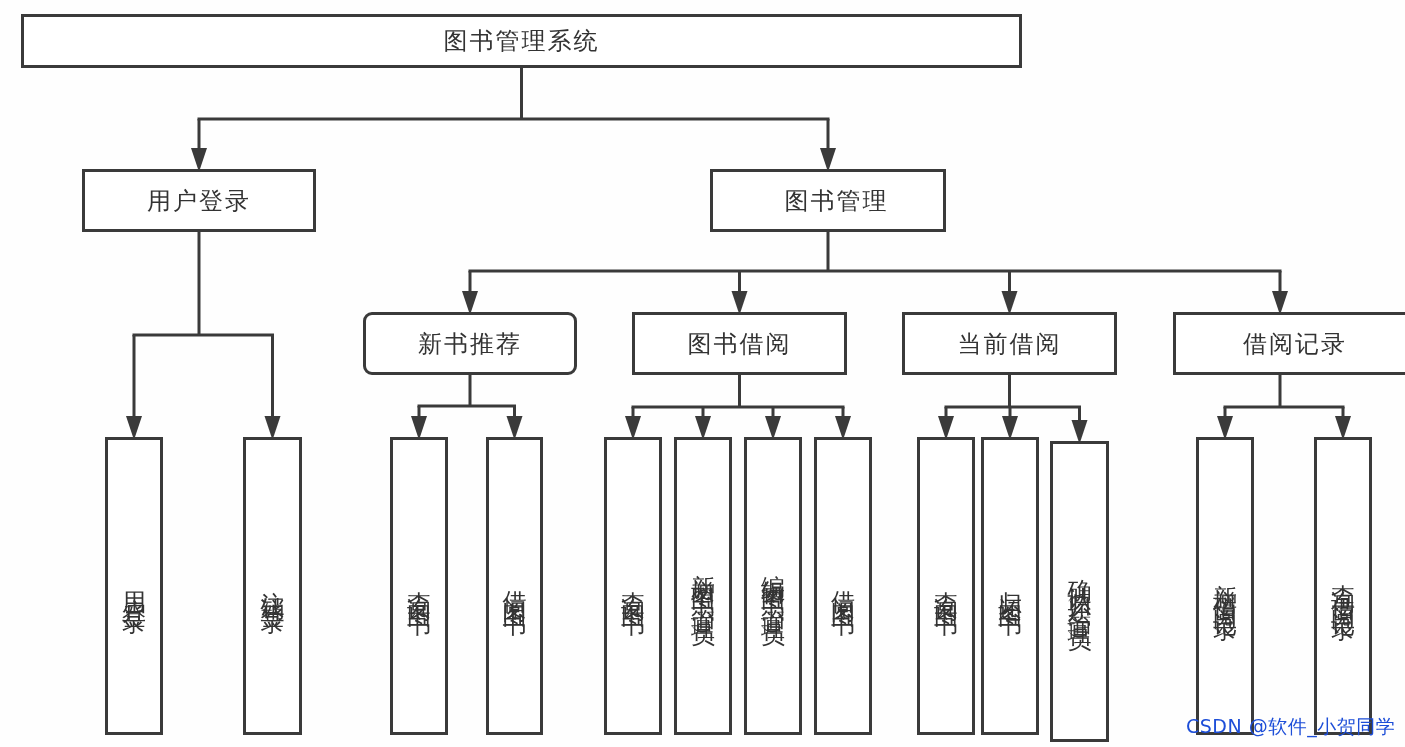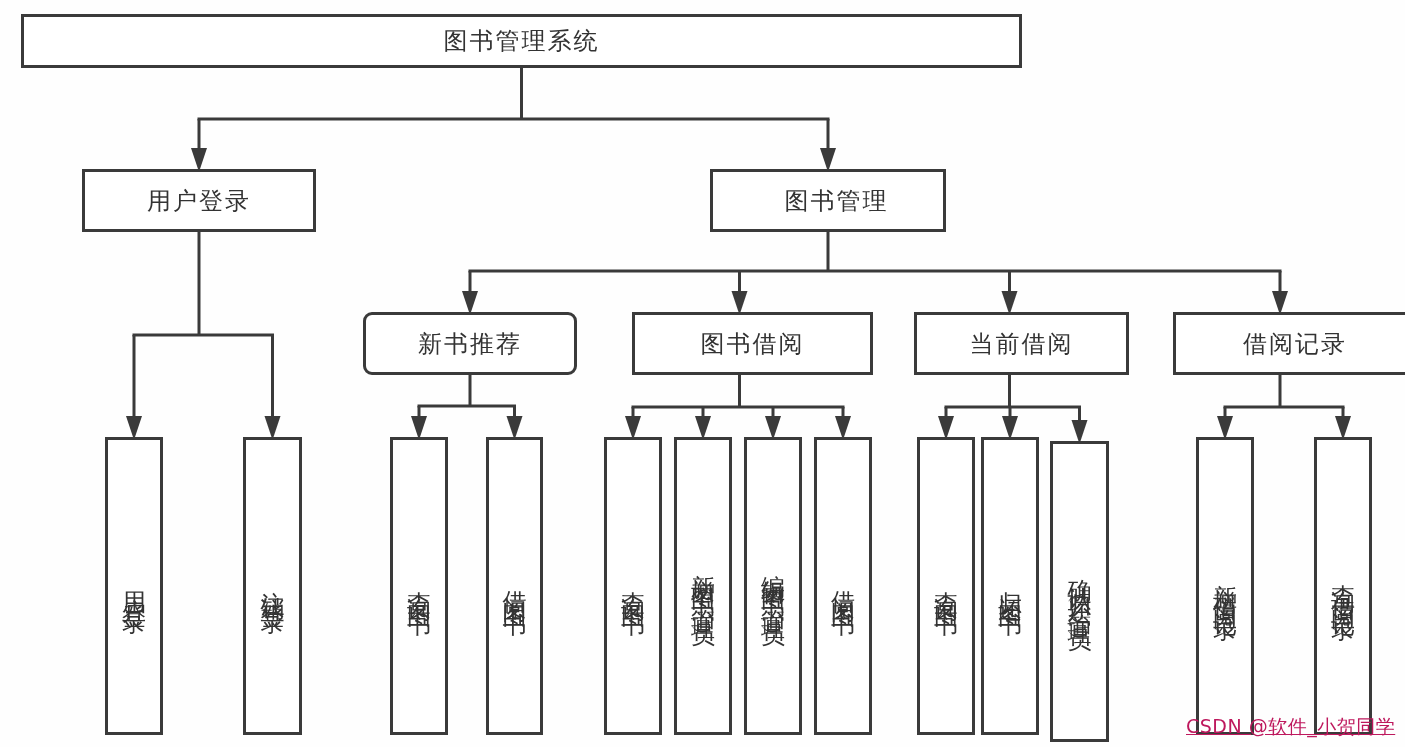--- a/index.html
+++ b/index.html
@@ -29,24 +29,23 @@
     text-orientation:mixed;
     letter-spacing:7px;
     white-space:normal;
     line-height:1;
   }
   .watermark {
     position:absolute;
     left:1186px; top:714px;
     font-size:19px;
     letter-spacing:0.5px;
-    color:#be185d;
+    color:#1d4ed8;
     white-space:nowrap;
     z-index:5;
-    text-decoration:underline;
   }
 </style>
 </head>
 <body>
 
 <div class="canvas">
   <svg class="connector-layer" xmlns="http://www.w3.org/2000/svg" width="1405" height="747" viewBox="0 0 1405 747">
       <line x1="521.5" y1="67" x2="521.5" y2="119" stroke="#3a3a3a" stroke-width="3"></line>
       <line x1="197.5" y1="119" x2="829.5" y2="119" stroke="#3a3a3a" stroke-width="3"></line>
       <line x1="199" y1="119" x2="199" y2="152" stroke="#3a3a3a" stroke-width="3"></line>
@@ -106,24 +105,24 @@
     </div>
     <div class="box" style="left: 82px; top: 169px; width: 234px; height: 63px;">
       <span>用户登录</span>
     </div>
     <div class="box" style="left: 710px; top: 169px; width: 236px; height: 63px; padding-left: 17px;">
       <span>图书管理</span>
     </div>
     <div class="box" style="left: 363px; top: 312px; width: 214px; height: 63px; border-radius: 9px;">
       <span>新书推荐</span>
     </div>
-    <div class="box" style="left: 632px; top: 312px; width: 241px; height: 63px;">
+    <div class="box" style="left: 632px; top: 312px; width: 215px; height: 63px;">
       <span>图书借阅</span>
     </div>
-    <div class="box" style="left: 902px; top: 312px; width: 215px; height: 63px; margin-left: 12px;">
+    <div class="box" style="left: 902px; top: 312px; width: 215px; height: 63px;">
       <span>当前借阅</span>
     </div>
     <div class="box" style="left: 1173px; top: 312px; width: 244px; height: 63px;">
       <span>借阅记录</span>
     </div>
     <div class="box v" style="left: 105px; top: 437px; width: 58px; height: 298px;">
       <span>用户登录</span>
     </div>
     <div class="box v" style="left: 243px; top: 437px; width: 59px; height: 298px;">
       <span>注销登录</span>

